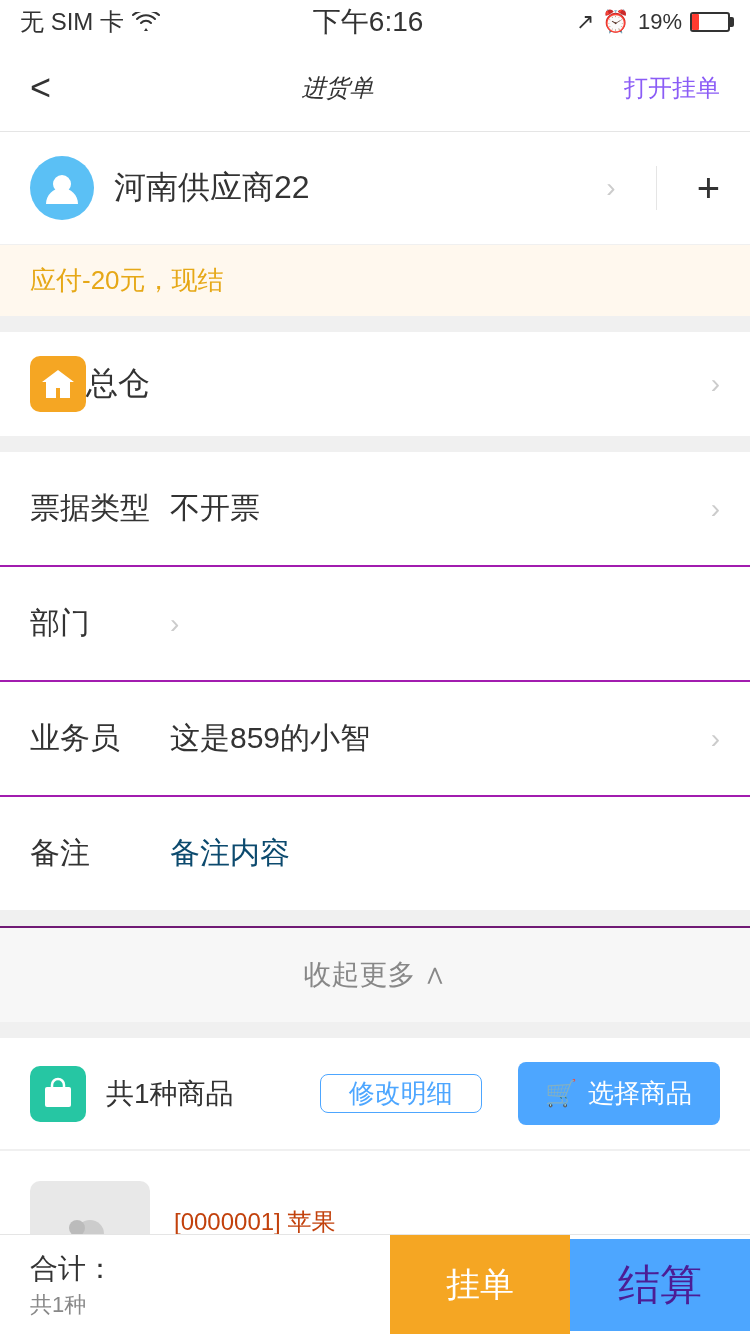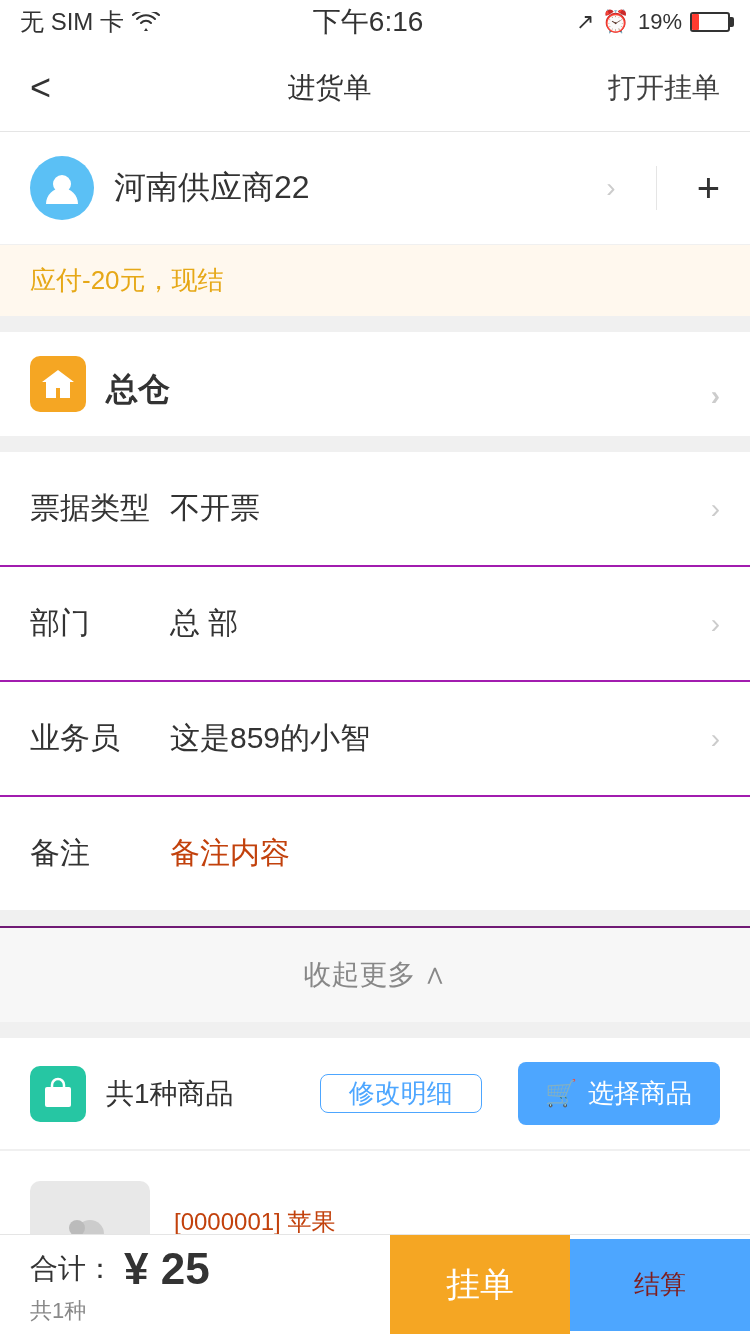--- a/index.html
+++ b/index.html
@@ -63,26 +63,27 @@
       justify-content: space-between;
       padding: 0 30px;
       border-bottom: 1px solid #e5e5e5;
     }
     .nav-back {
       font-size: 36px;
       color: #333;
       cursor: pointer;
     }
     .nav-title {
-      font-size: 28px;
+      font-size: 24px;
       font-weight: 500;
+      font-style: italic;
     }
     .nav-right {
-      font-size: 28px;
-      color: #404040;
+      font-size: 24px;
+      color: #8b5cf6;
       cursor: pointer;
     }
 
     
     .section {
       background: #fff;
       margin-bottom: 16px;
     }
 
     
@@ -128,24 +129,22 @@
     .warning-banner {
       background: #fff8ee;
       padding: 18px 30px;
       font-size: 26px;
       color: #e6a817;
     }
 
     
     .warehouse-row {
       display: flex;
-      align-items: flex-end;
+      align-items: center;
       padding: 24px 30px;
-      gap: 20px;
-      font-weight: bold;
     }
     .warehouse-icon {
       width: 56px;
       height: 56px;
       border-radius: 10px;
       background: #f5a623;
       display: flex;
       align-items: center;
       justify-content: center;
       flex-shrink: 0;
@@ -174,21 +173,21 @@
       font-size: 30px;
       color: #333;
       flex-shrink: 0;
     }
     .form-value {
       flex: 1;
       font-size: 30px;
       color: #333;
     }
     .form-placeholder {
-      color: #c2410c;
+      color: #0c4a6e;
     }
 
     
     .collapse-btn {
       text-align: center;
       padding: 28px;
       font-size: 28px;
       color: #888;
       background: #f7f7f7;
       cursor: pointer;
@@ -298,22 +297,22 @@
       display: flex;
       align-items: center;
       justify-content: center;
       cursor: pointer;
       flex-shrink: 0;
     }
     .btn-checkout {
       width: 180px;
       height: 92px;
       background: #4da6ff;
-      color: #7f1d1d;
-      font-size: 26px;
+      color: #4c1d95;
+      font-size: 42px;
       border: none;
       display: flex;
       align-items: center;
       justify-content: center;
       cursor: pointer;
       flex-shrink: 0;
     }
 
     .spacer { height: 16px; background: #f0f0f0; }
     .bottom-spacer { height: 100px; }
@@ -379,21 +378,20 @@
 </div>
 
 <div class="section">
   <div class="form-row">
     <span class="form-label">票据类型</span>
     <span class="form-value">不开票</span>
     <span class="row-arrow">›</span>
   </div>
   <div class="form-row">
     <span class="form-label">部门</span>
-    <span class="form-value">总 部</span>
     <span class="row-arrow">›</span>
   </div>
   <div class="form-row">
     <span class="form-label">业务员</span>
     <span class="form-value">这是859的小智</span>
     <span class="row-arrow">›</span>
   </div>
   <div class="form-row">
     <span class="form-label">备注</span>
     <span class="form-value form-placeholder">备注内容</span>
@@ -442,19 +440,18 @@
   </div>
   <span class="product-more">···</span>
 </div>
 
 <div class="bottom-spacer"></div>
 
 <div class="bottom-bar">
   <div class="total-section">
     <div class="total-label">
       <span>合计：</span>
-      <span class="total-amount">¥ 25</span>
     </div>
     <div class="total-count">共1种</div>
   </div>
   <button class="btn-pending">挂单</button>
   <button class="btn-checkout">结算</button>
 </div>
 
 </body></html>

